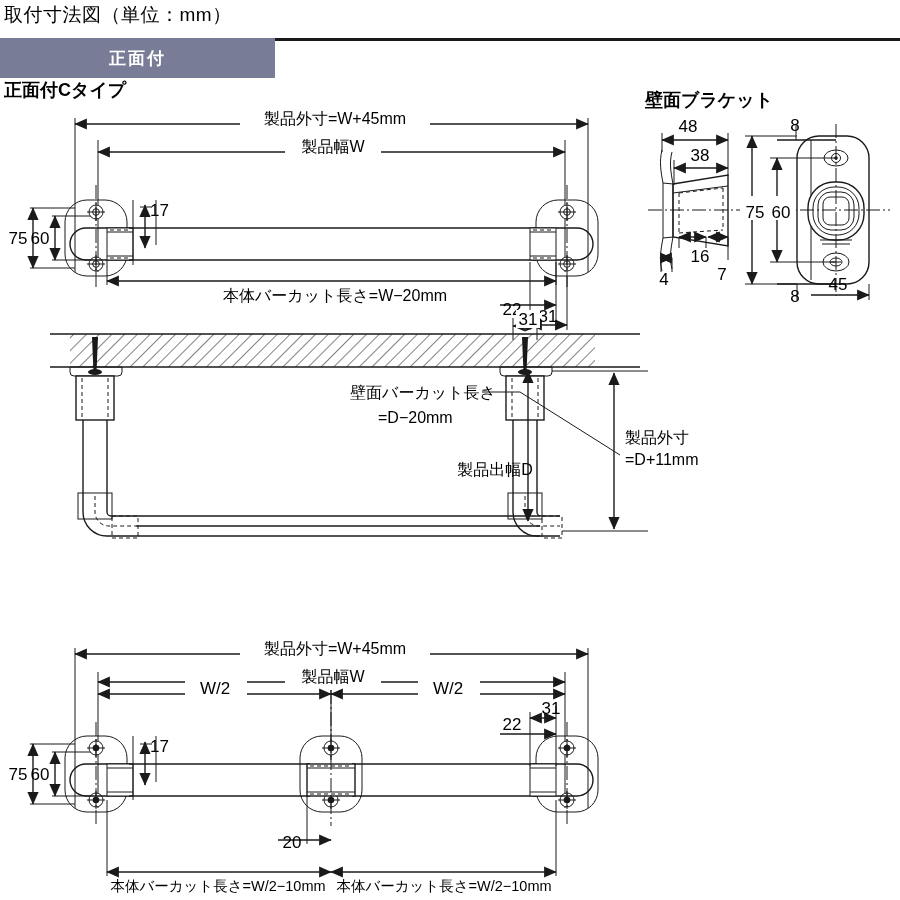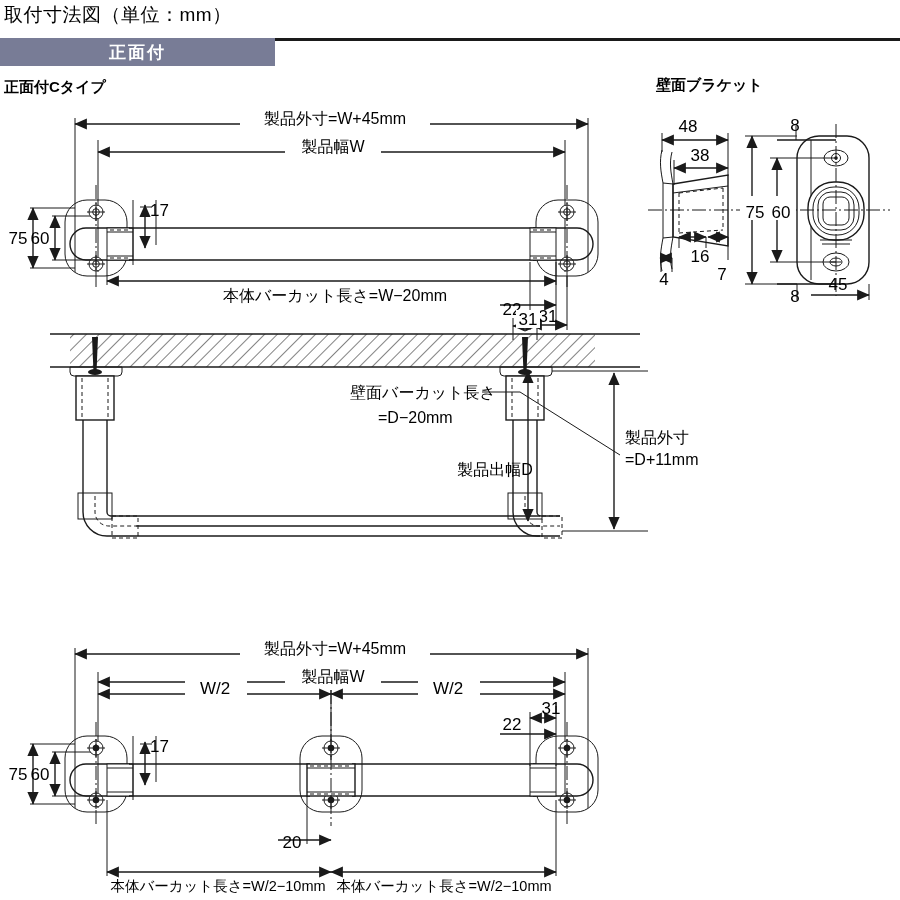--- a/index.html
+++ b/index.html
@@ -15,36 +15,36 @@
   .page{position:absolute;inset:0;}
 
   
   .doc-title{
     position:absolute;left:4px;top:2px;
     font-size:19px;letter-spacing:.5px;
     white-space:nowrap;
   }
   .band-row{position:absolute;left:0;top:38px;width:900px;height:28px;}
   .band-chip{
-    position:absolute;left:0;top:0;width:275px;height:28px;
+    position:absolute;left:0;top:0;width:275px;height:40px;
     background:#787c96;
     color:#fff;font-size:17px;font-weight:bold;
     display:flex;align-items:center;justify-content:center;
     letter-spacing:2px;
   }
   .band-rule{
     position:absolute;left:275px;top:0;width:625px;height:3px;
     background:#1a1a1a;
   }
 
   .sec-title{
-    position:absolute;font-weight:bold;font-size:15px;white-space:nowrap;
+    position:absolute;font-weight:bold;font-size:18px;white-space:nowrap;
   }
   #t-front{left:4px;top:78px;}
-  #t-bracket{left:645px;top:76px;margin-left:11px;}
+  #t-bracket{left:645px;top:88px;}
   #t-joint{left:30px;top:608px;font-size:16.5px;}
 
   svg{position:absolute;left:0;top:0;overflow:visible;}
   svg text{font-family:"Liberation Sans","DejaVu Sans",sans-serif;fill:#000;}
   .ln{stroke:#1a1a1a;fill:none;}
   .thin{stroke-width:1;}
   .med{stroke-width:1.4;}
   .dash{stroke-dasharray:4 3;}
   .center{stroke-dasharray:14 3 2 3;stroke-width:1;}
   .dimtxt{font-size:17px;}

